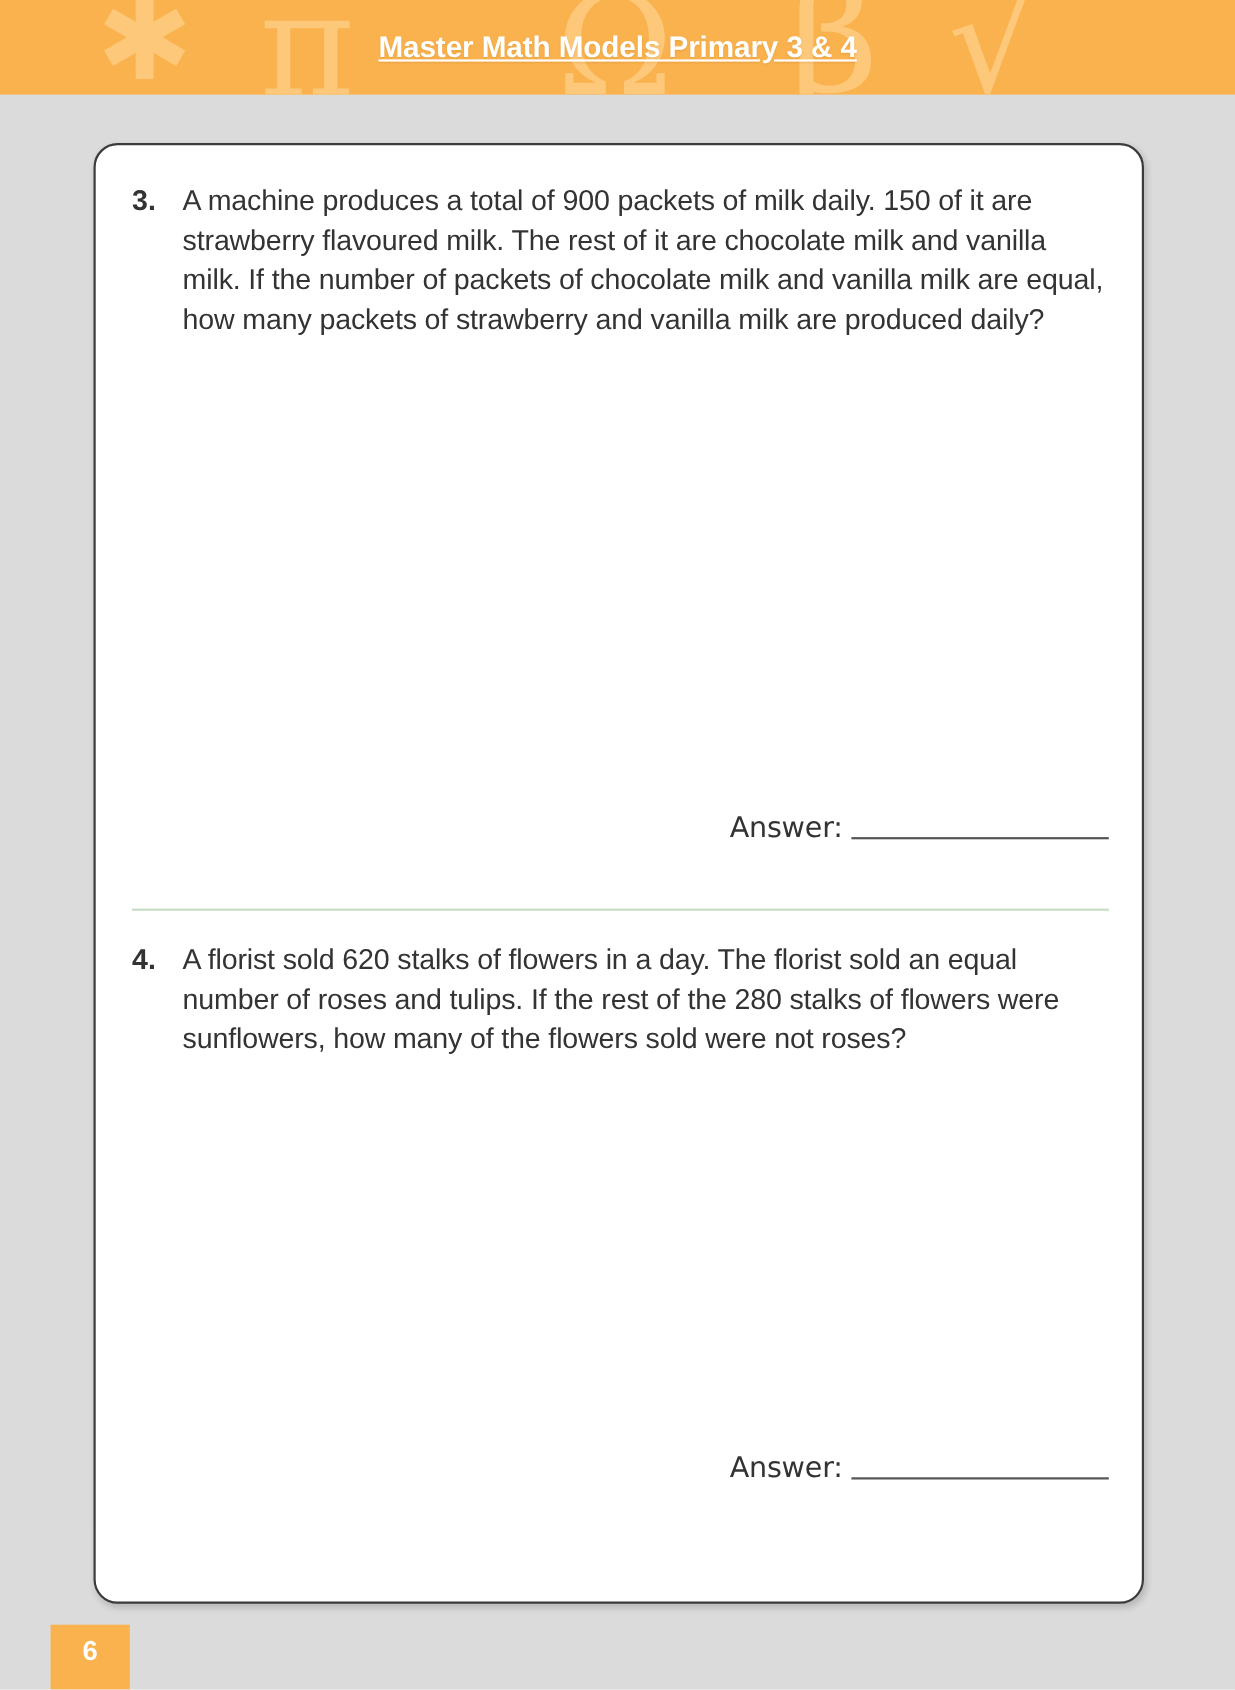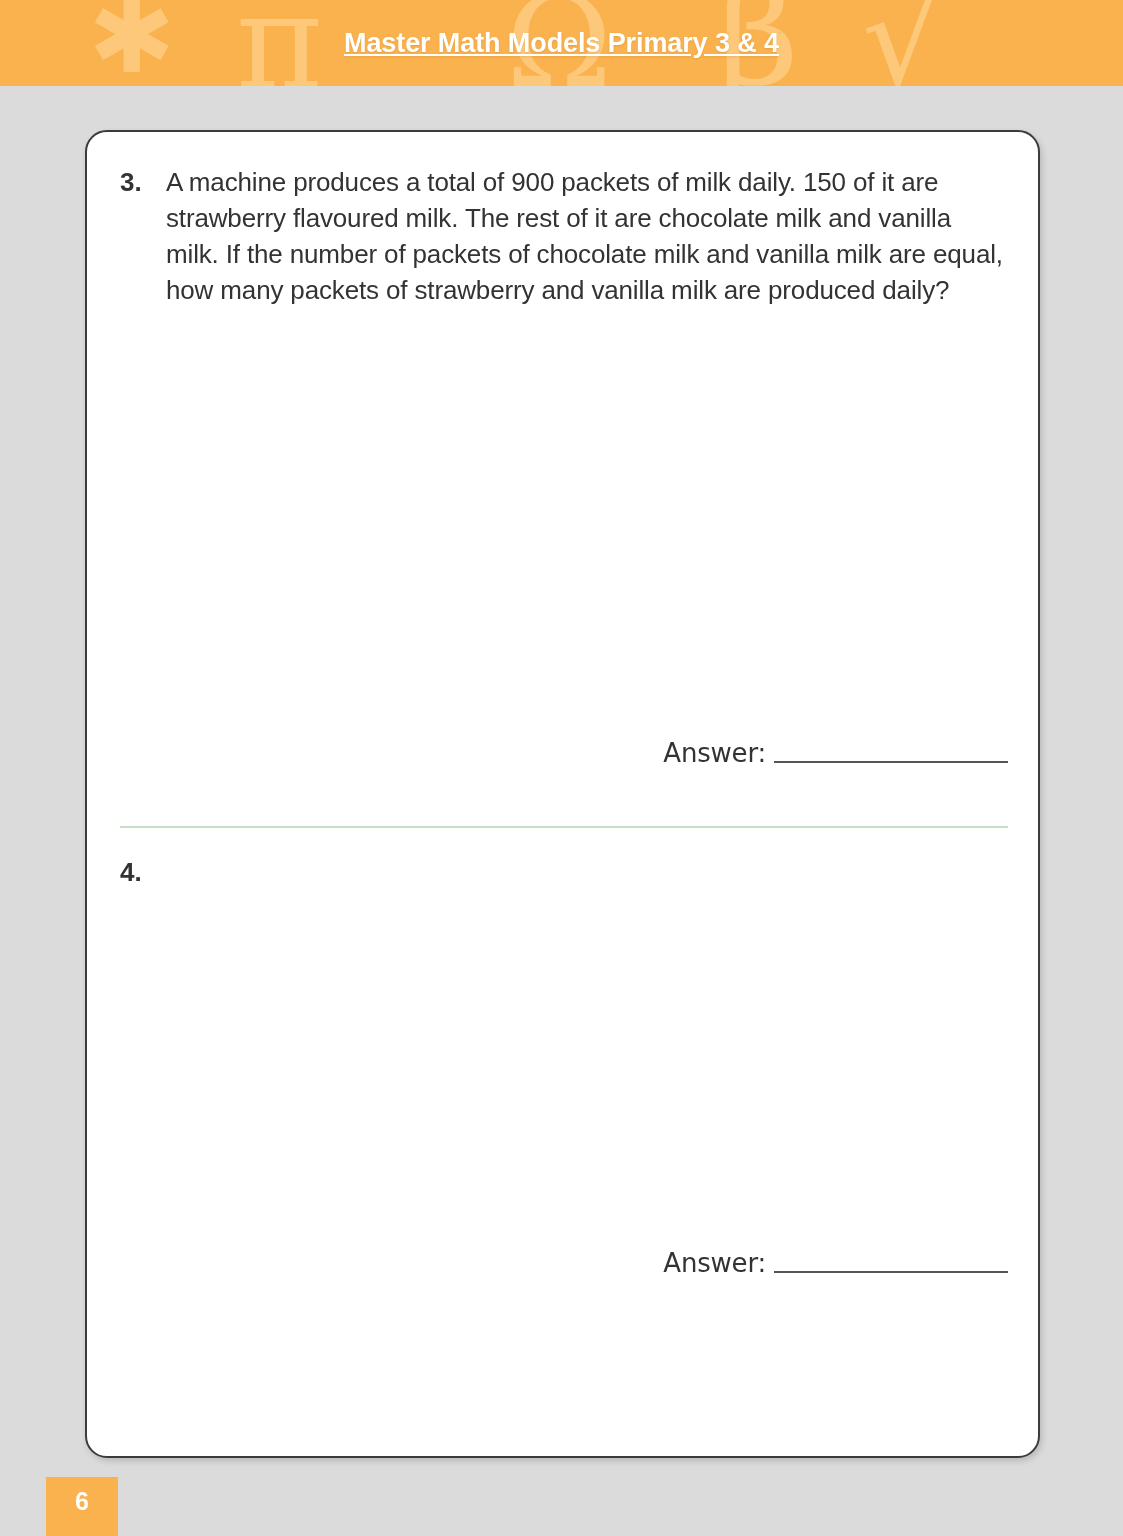--- a/index.html
+++ b/index.html
@@ -207,20 +207,21 @@
       <span class="answer-label">Answer:</span>
       <span class="answer-line"></span>
     </div>
   </div>
 
   <div class="q-divider"></div>
 
   <div class="question-block q4">
     <div class="q-row">
       <div class="q-number">4.</div>
+      <div class="q-text">A florist sold 620 stalks of flowers in a day. The florist sold an equal number of roses and tulips. If the rest of the 280 stalks of flowers were sunflowers, how many of the flowers sold were not roses?</div>
     </div>
     <div class="work-space ws-q4"></div>
     <div class="answer-row">
       <span class="answer-label">Answer:</span>
       <span class="answer-line"></span>
     </div>
   </div>
 
 </div>
 

